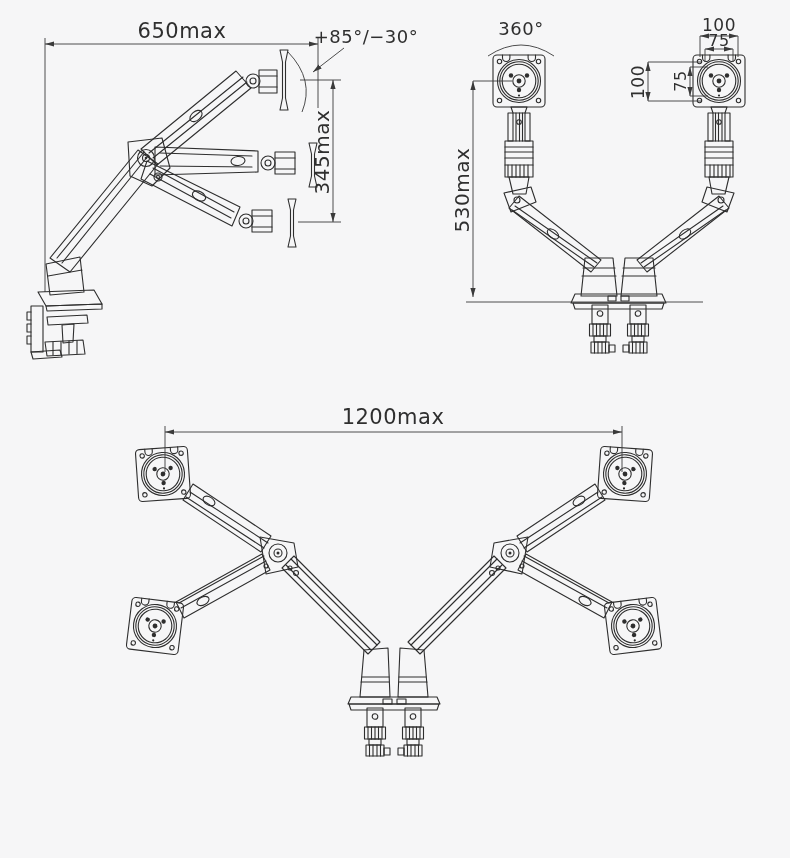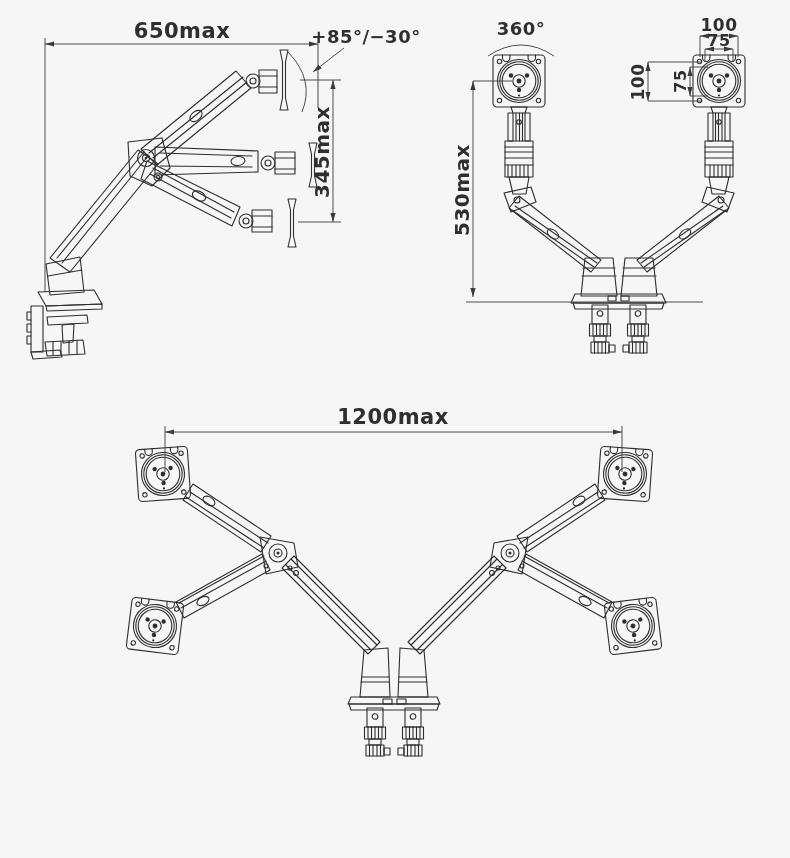--- a/index.html
+++ b/index.html
@@ -1,20 +1,19 @@
 <!DOCTYPE html>
 <html><head>
 <meta charset="utf-8">
 <style>
   html,body{margin:0;padding:0;background:#eceff1;}
   .canvas{
     width:790px;height:858px;margin:0 auto;position:relative;
     background:#f6f6f7;overflow:hidden;
     font-family:"DejaVu Sans",sans-serif;
-    font-weight:bold;
   }
   svg{display:block;}
   .ln{stroke:#2e2e2e;stroke-width:1.1;fill:none;stroke-linejoin:round;stroke-linecap:round;}
   .dim{stroke:#3a3a3a;stroke-width:0.9;fill:none;}
   .fill{fill:#2e2e2e;stroke:none;}
   text{fill:#2f2f2f;stroke:none;font-family:"DejaVu Sans",sans-serif;letter-spacing:0.5px;}
 </style>
 </head>
 <body>
 

